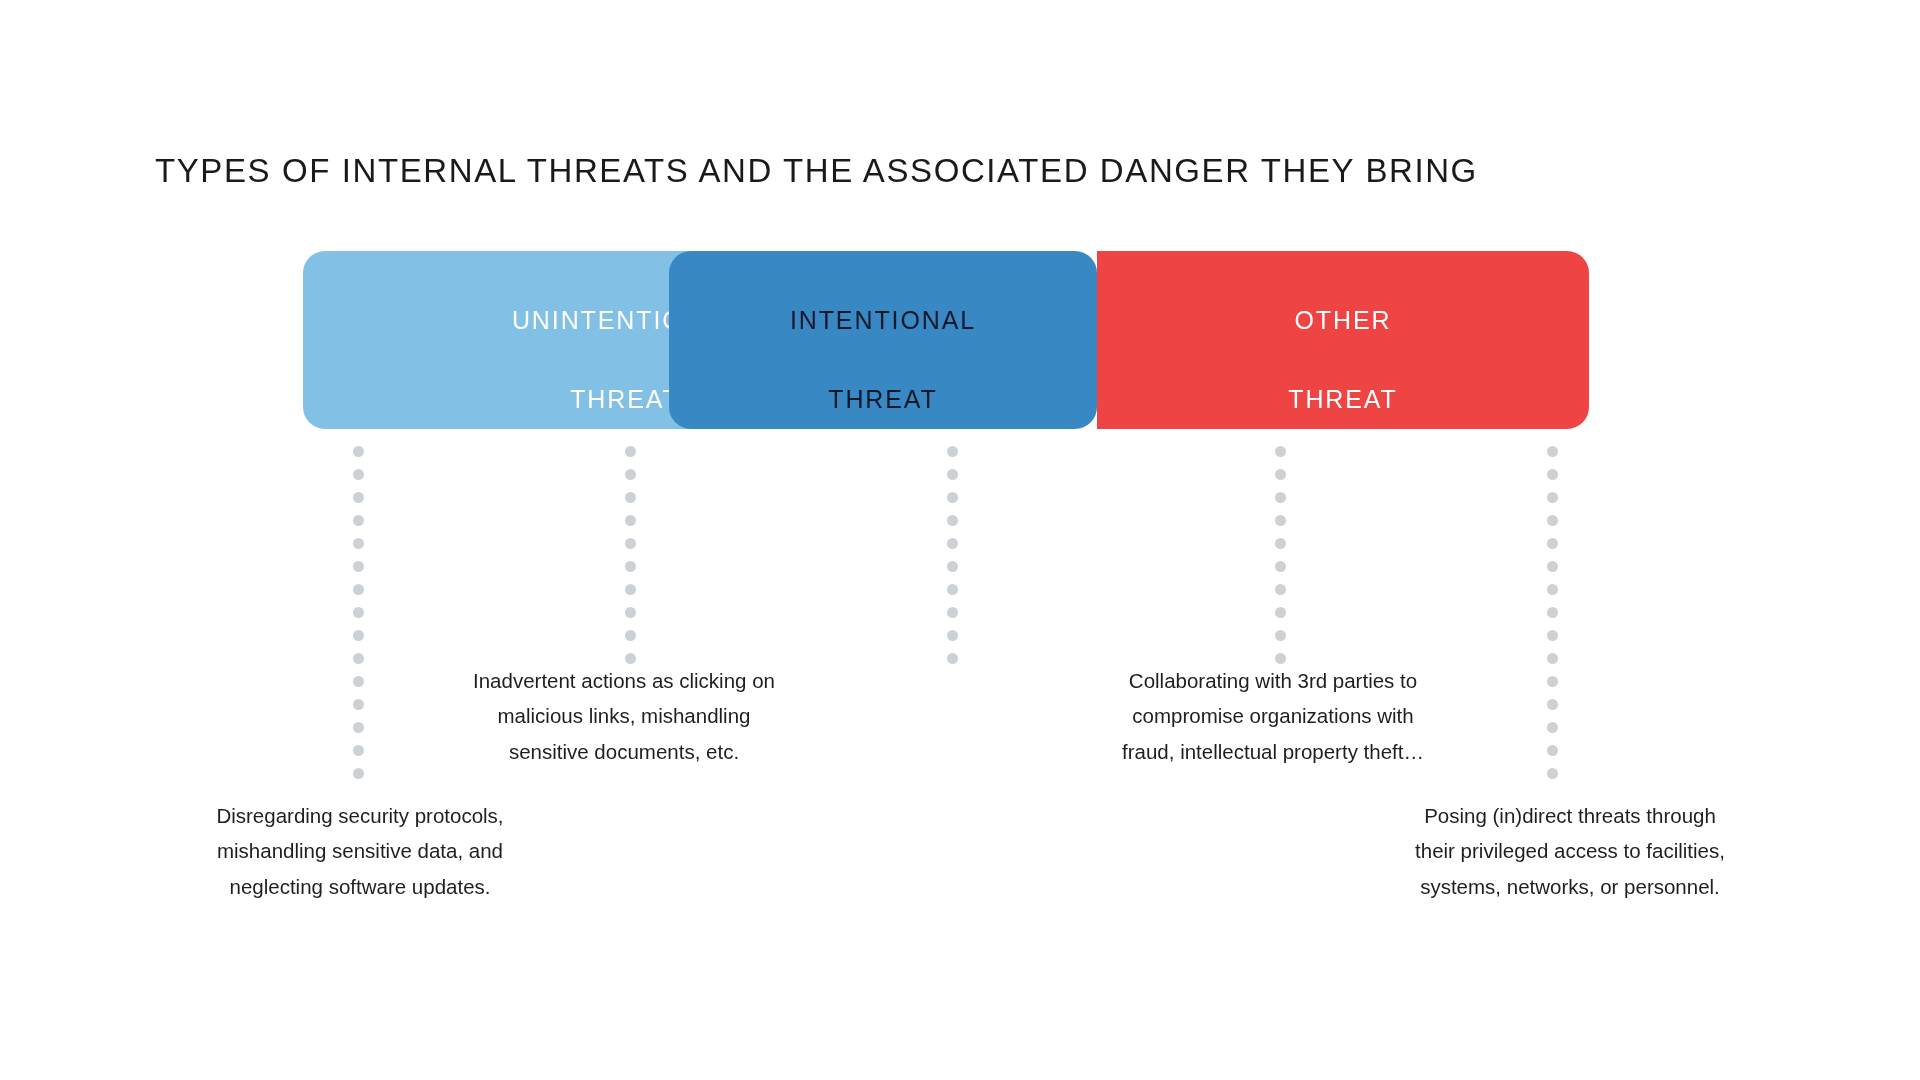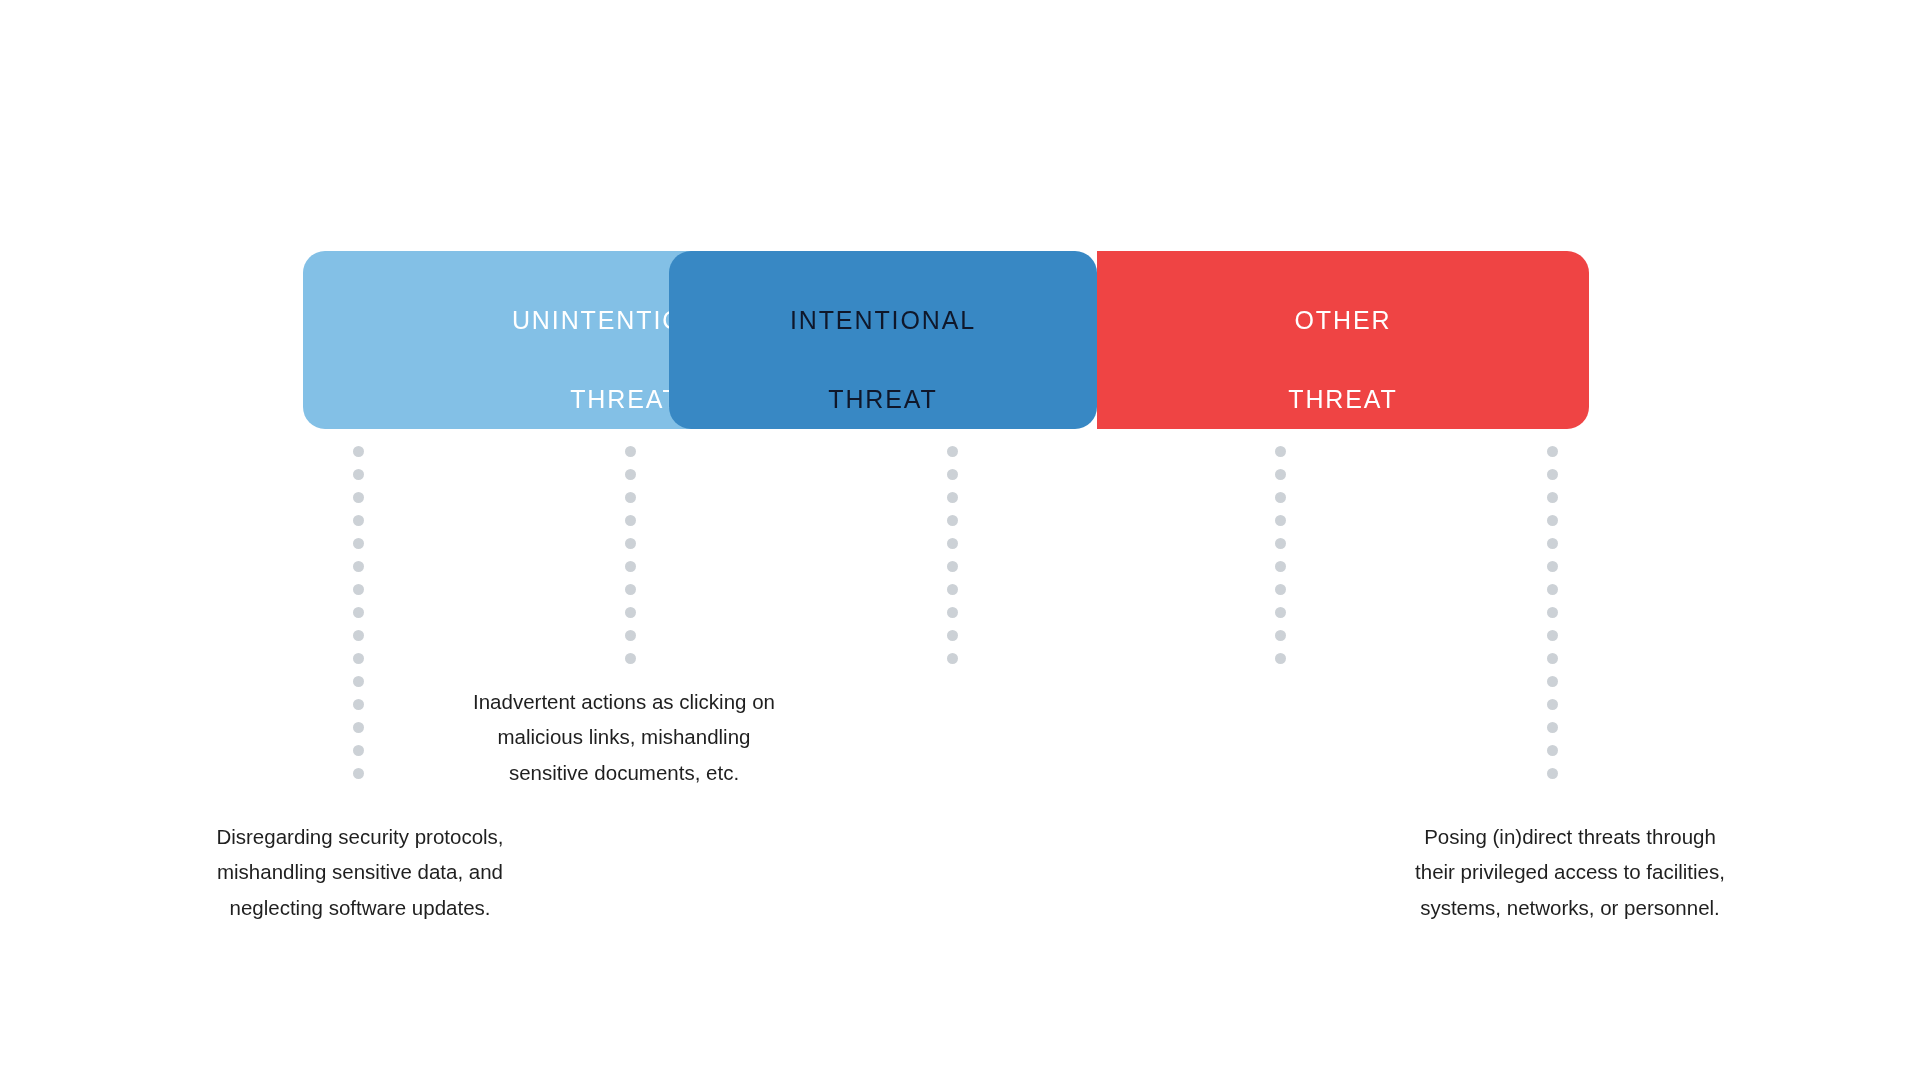--- a/index.html
+++ b/index.html
@@ -102,28 +102,28 @@
   }
 
   
   .desc {
     position: absolute;
     font-size: 20.5px;
     line-height: 1.72;
     color: #1f1f1f;
     text-align: center;
     font-weight: 400;
-    margin-top: 21px;
   }
 </style>
 </head>
 <body style="background: rgb(255, 255, 255);">
 
 <div class="canvas">
 
+  <div class="page-title" style="color: rgb(26, 26, 26);">TYPES OF INTERNAL THREATS AND THE ASSOCIATED DANGER THEY BRING</div>
 
   <div class="banner">
 
     <div class="panel panel-left" style="background:#83c0e6;justify-content:flex-end;">
       <div class="panel-label" style="color: rgb(255, 255, 255);">
         <span>UNINTENTIONAL</span><br>
         <span>THREAT</span>
       </div>
     </div>
 
@@ -212,16 +212,17 @@
       <span class="dot" style="background: rgb(204, 209, 214);"></span>
       <span class="dot" style="background: rgb(204, 209, 214);"></span>
       <span class="dot" style="background: rgb(204, 209, 214);"></span>
     </div>
 
   <div class="desc" style="left:190px; top:798px; width:340px;">Disregarding security protocols, mishandling sensitive data, and neglecting software updates.</div>
 
   <div class="desc" style="left:464px; top:663px; width:320px;">Inadvertent actions as clicking on malicious links, mishandling sensitive documents, etc.</div>
 
 
+  <div class="desc" style="left:1108px; top:663px; width:330px;">Collaborating with 3rd parties to compromise organizations with fraud, intellectual property theft…</div>
 
   <div class="desc" style="left:1410px; top:798px; width:320px;">Posing (in)direct threats through their privileged access to facilities, systems, networks, or personnel.</div>
 
 </div>
 
 </body></html>

